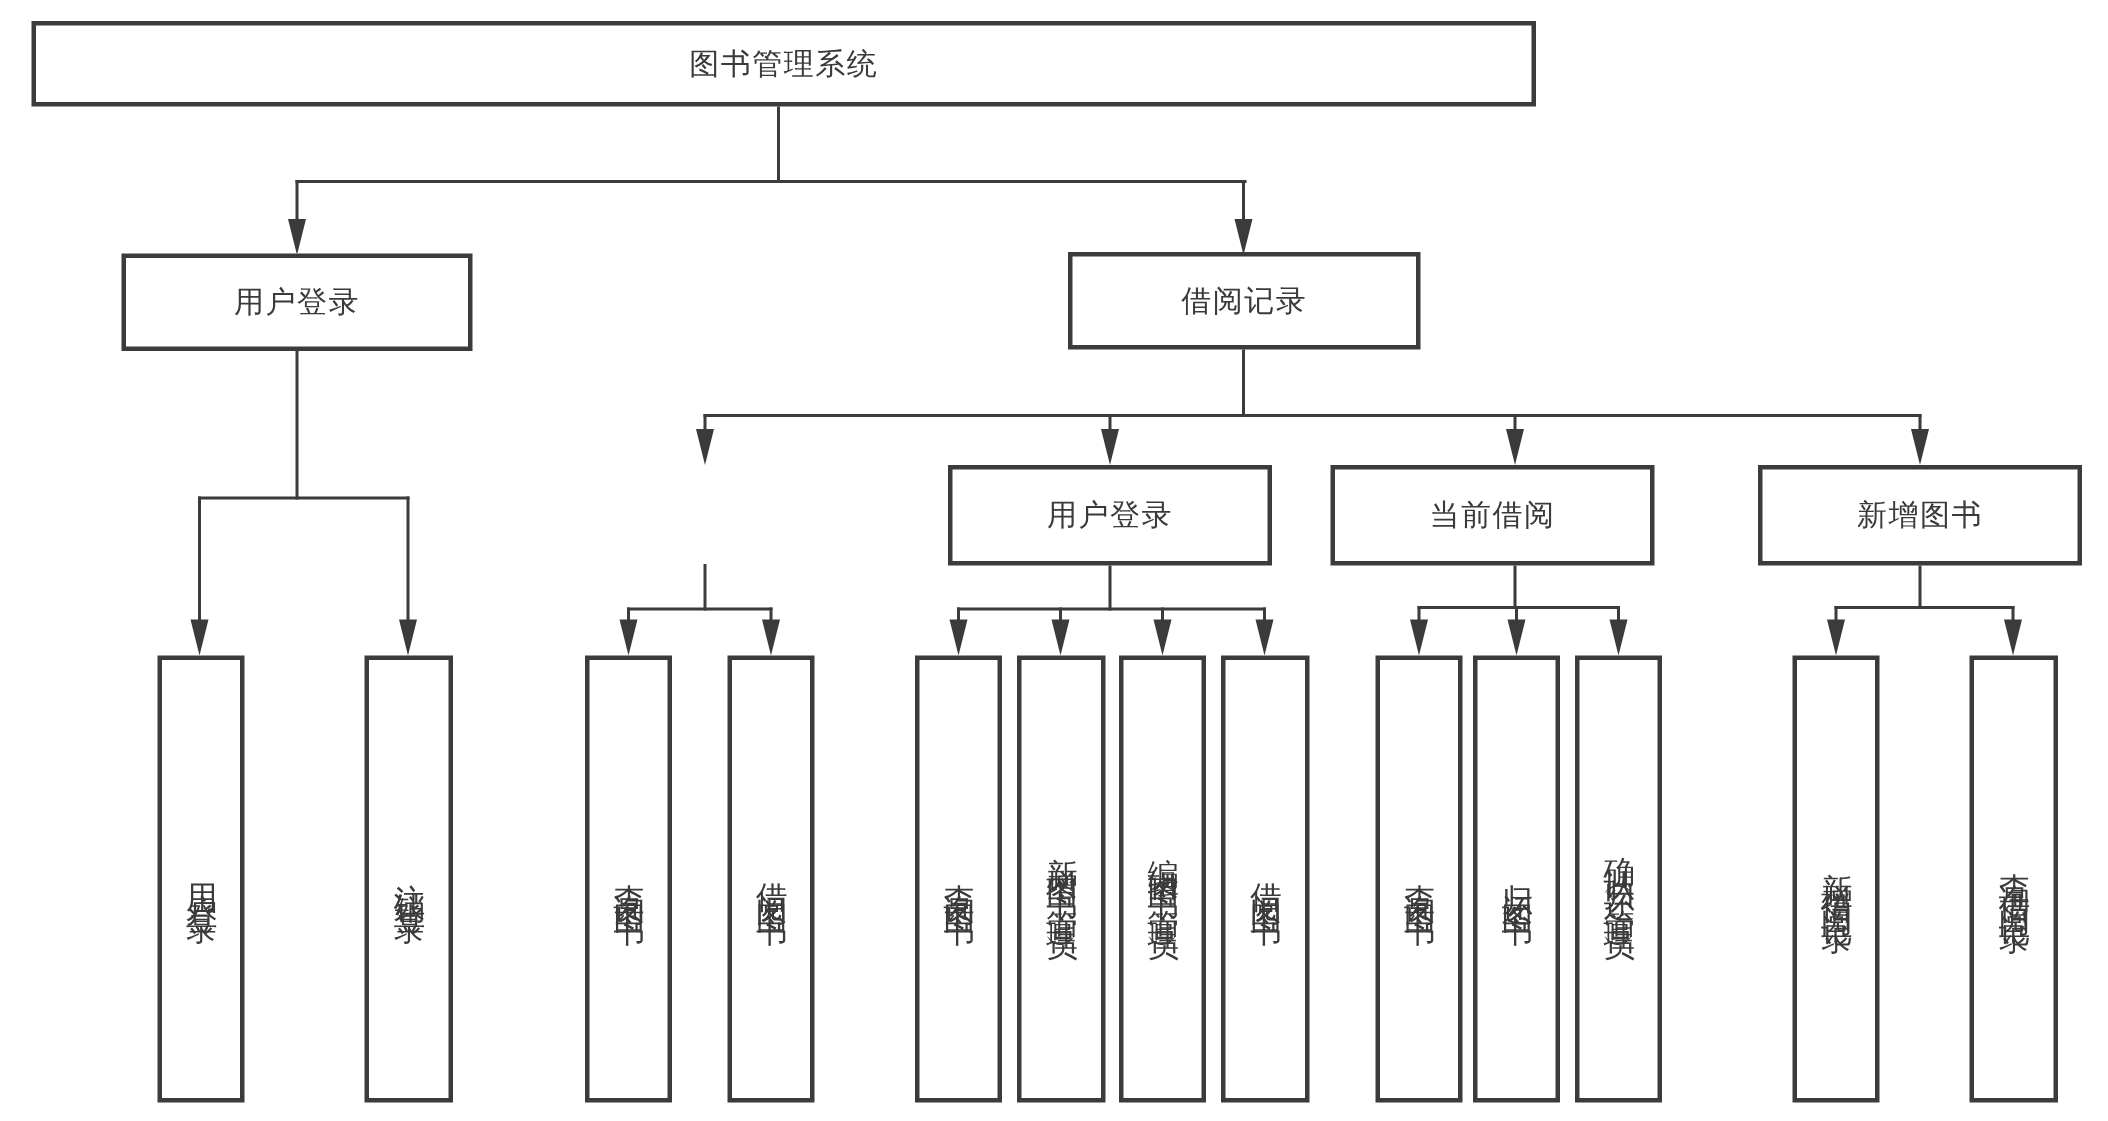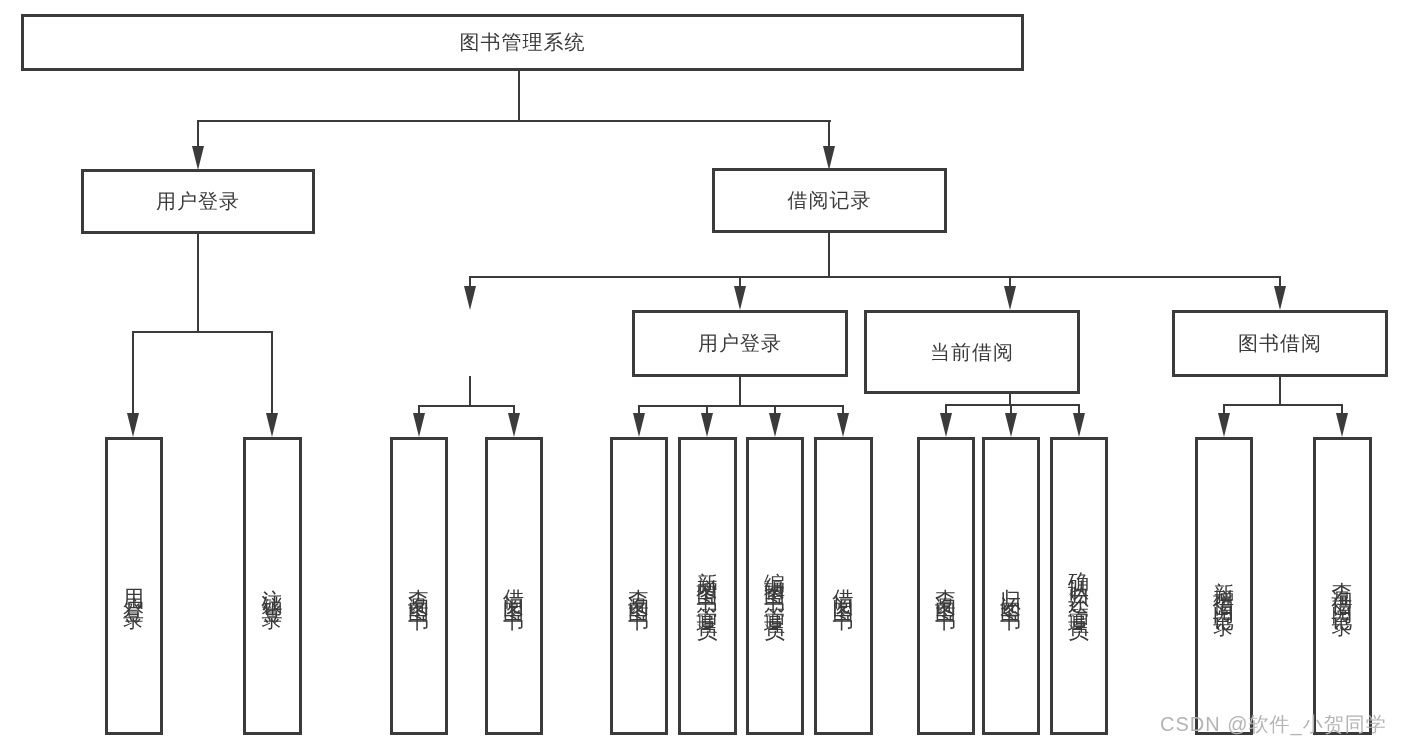--- a/index.html
+++ b/index.html
@@ -69,25 +69,25 @@
   <div class="box" style="left:81px;top:169px;width:234px;height:65px">
     <span class="hlabel">用户登录</span>
   </div>
   <div class="box" style="left:712px;top:168px;width:235px;height:65px">
     <span class="hlabel">借阅记录</span>
   </div>
 
   <div class="box" style="left:632px;top:310px;width:216px;height:67px">
     <span class="hlabel">用户登录</span>
   </div>
-  <div class="box" style="left:864px;top:310px;width:216px;height:84px">
+  <div class="box" style="left:887px;top:310px;width:216px;height:67px">
     <span class="hlabel">当前借阅</span>
   </div>
   <div class="box" style="left:1172px;top:310px;width:216px;height:67px">
-    <span class="hlabel">图书借阅</span>
+    <span class="hlabel">新增图书</span>
   </div>
 
   <div class="box" style="left:105px;top:437px;width:58px;height:298px">
     <span class="vlabel">用户登录</span>
   </div>
   <div class="box" style="left:243px;top:437px;width:59px;height:298px">
     <span class="vlabel">注销登录</span>
   </div>
 
   <div class="box" style="left:390px;top:437px;width:58px;height:298px">
@@ -179,15 +179,14 @@
   <div class="line" style="left:1078px;top:404px;width:2px;height:13px"></div>
   <div class="tri" style="left:1073px;top:413px"></div>
 
   <div class="line" style="left:1279px;top:376px;width:2px;height:30px"></div>
   <div class="line" style="left:1223px;top:404px;width:120px;height:2px"></div>
   <div class="line" style="left:1223px;top:404px;width:2px;height:13px"></div>
   <div class="tri" style="left:1218px;top:413px"></div>
   <div class="line" style="left:1341px;top:404px;width:2px;height:13px"></div>
   <div class="tri" style="left:1336px;top:413px"></div>
 
-  <div class="watermark">CSDN @软件_小贺同学</div>
 
 </div>
 
 </body></html>

